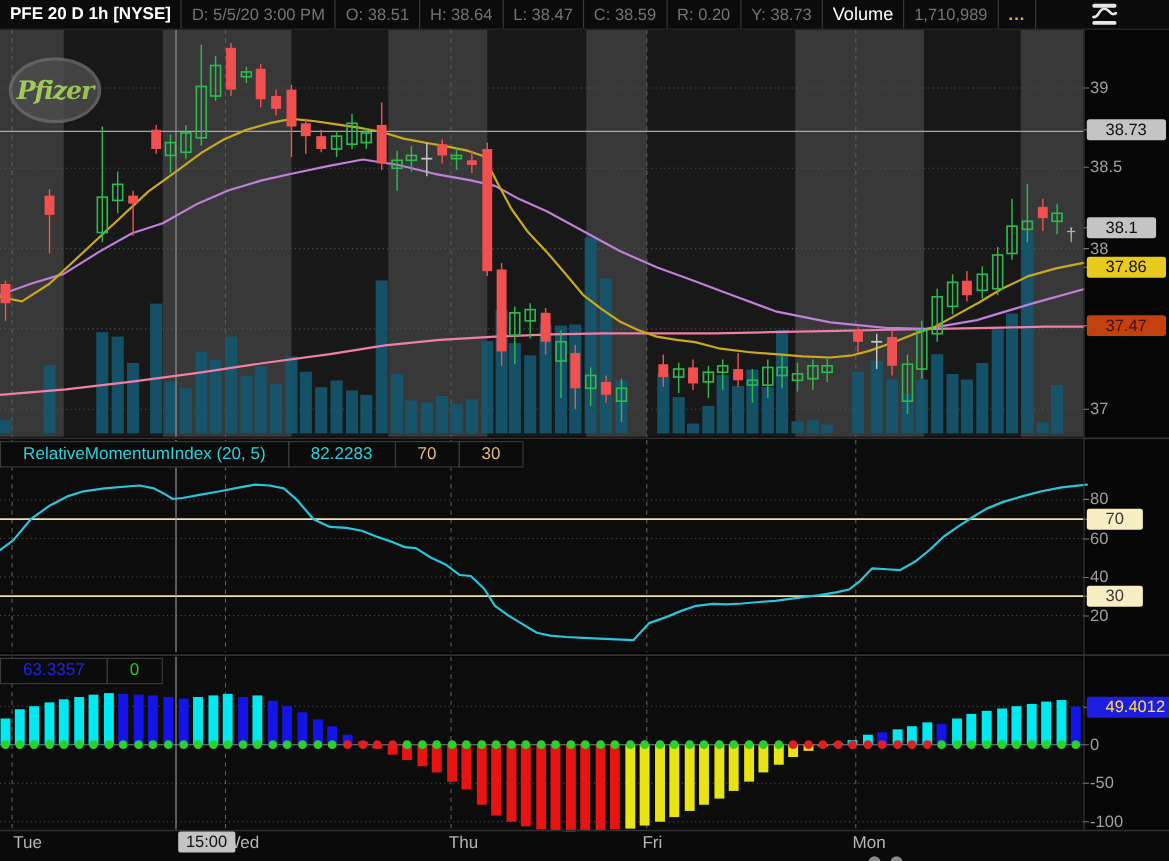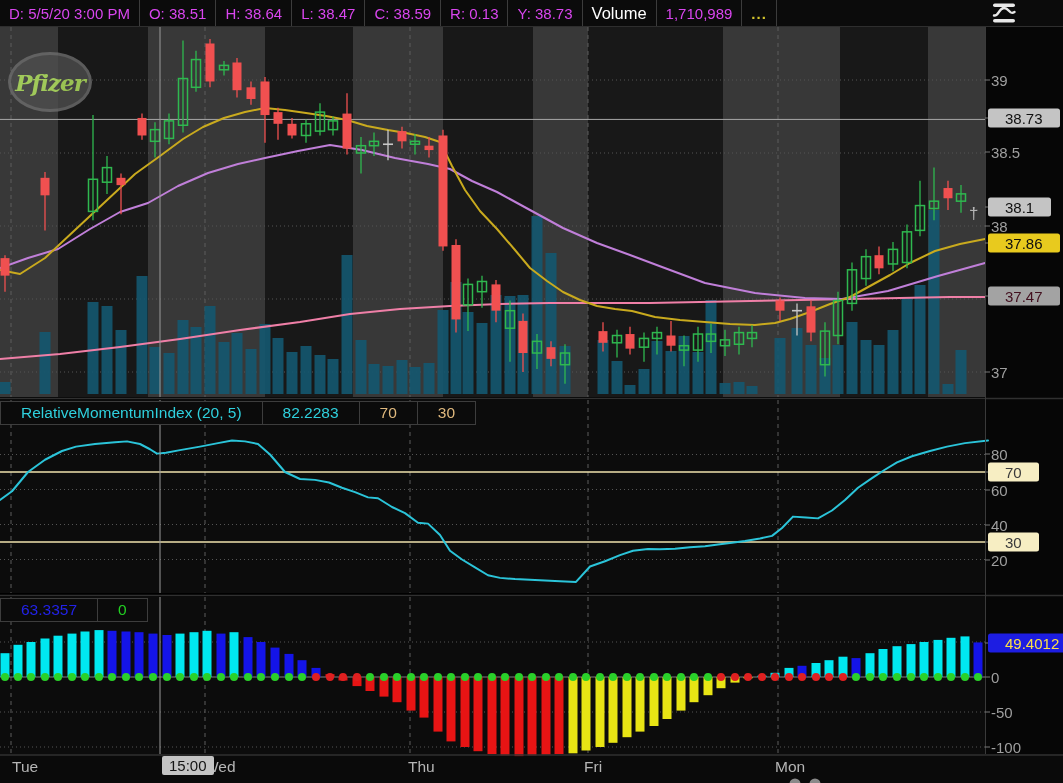--- a/index.html
+++ b/index.html
@@ -3,38 +3,38 @@
 <meta charset="utf-8">
 <style>
   html,body{margin:0;padding:0;background:#000;}
   .app{position:relative;width:1063px;height:783px;background:#000;overflow:hidden;
        font-family:"Liberation Sans",sans-serif;}
   svg.canvas{position:absolute;left:0;top:0;display:block;}
   
   .hdr{position:absolute;top:0;left:0;width:1063px;height:27px;background:#0b0b0b;
        display:flex;align-items:stretch;box-sizing:border-box;border-bottom:1px solid #2e2e2e;z-index:5;}
   .hseg{display:flex;align-items:center;padding:0 9px;border-right:1px solid #3c3c3c;
-        color:#d946ef;font-size:15px;white-space:nowrap;}
+        color:#737373;font-size:15px;white-space:nowrap;}
   .hsym{color:#ffffff;font-weight:bold;font-size:15.5px;}
   .hvol{color:#ffffff;font-size:16.5px;}
   .hmore{color:#d3c42c;font-weight:bold;letter-spacing:1px;}
   .hicon{border-right:none;margin-left:auto;padding:0;margin-right:43px;display:flex;align-items:center;}
   
   .watermark{position:absolute;left:8px;top:52px;width:78px;height:54px;border-radius:50%;
      background:#4e4e4e;border:3px solid #6e6e6e;opacity:.78;display:flex;align-items:center;
      justify-content:center;z-index:2;}
   .watermark span{font-family:"DejaVu Serif",serif;font-style:italic;font-weight:bold;
      font-size:23px;color:#bef264;letter-spacing:-1px;}
   
   .ax{position:absolute;left:991px;transform:translateY(-50%);font-size:15px;color:#9f9f9f;
       line-height:1;z-index:3;white-space:nowrap;}
   .bub{left:988px;padding:2px 17px;border-radius:2.5px;color:#101010;}
   .bub-gray{background:#c4c4c4;}
   .bub-yellow{background:#e8ca1e;}
-  .bub-pink{background:#a3a3a3;color:#43101f;}
+  .bub-pink{background:#c2410c;color:#43101f;}
   .bub-blue{background:#1d1de2;color:#fde047;}
   .bub-cream{background:#f7eec3;color:#3a3a3a;}
   
   .chip-row{position:absolute;left:0;display:flex;z-index:4;background:#0b0b0b;}
   .chip{border:1px solid #3d3d3d;margin-left:-1px;padding:2px 20px;font-size:15.5px;white-space:nowrap;}
   .chip:first-child{margin-left:0;}
   .c-cyan{color:#2fd0dd;}
   .c-tan{color:#e0b97e;}
   .c-blue{color:#2222e8;}
   .c-green{color:#22cf22;}
@@ -455,26 +455,27 @@
       <line x1="985" x2="990" y1="560" y2="560" stroke="#777" stroke-width="1"></line>
       <line x1="985" x2="990" y1="643" y2="643" stroke="#777" stroke-width="1"></line>
       <line x1="985" x2="990" y1="677" y2="677" stroke="#777" stroke-width="1"></line>
       <line x1="985" x2="990" y1="712" y2="712" stroke="#777" stroke-width="1"></line>
       <line x1="985" x2="990" y1="747" y2="747" stroke="#777" stroke-width="1"></line>
       <circle cx="795" cy="784" r="5.5" fill="#8a8a8a"></circle>
       <circle cx="815" cy="784" r="5.5" fill="#8a8a8a"></circle>
     </svg>
 
   <div class="hdr">
+    <div class="hseg hsym">PFE 20 D 1h [NYSE]</div>
     <div class="hseg">D: 5/5/20 3:00 PM</div>
     <div class="hseg">O: 38.51</div>
     <div class="hseg">H: 38.64</div>
     <div class="hseg">L: 38.47</div>
     <div class="hseg">C: 38.59</div>
-    <div class="hseg">R: 0.13</div>
+    <div class="hseg">R: 0.20</div>
     <div class="hseg">Y: 38.73</div>
     <div class="hseg hvol">Volume</div>
     <div class="hseg">1,710,989</div>
     <div class="hseg hmore">...</div>
     <div class="hseg hicon">
       <svg width="31" height="24" viewBox="0 0 31 24">
         <rect x="4" y="2.5" width="22" height="3.6" rx="1.8" fill="#e8e8e8"></rect>
         <rect x="4" y="18" width="22" height="3.6" rx="1.8" fill="#e8e8e8"></rect>
         <path d="M5 14.5 C10 15.5, 9.5 7, 15 7 C20.5 7, 20 14.5, 25.5 11" stroke="#e8e8e8" stroke-width="2.4" fill="none" stroke-linecap="round"></path>
       </svg>

